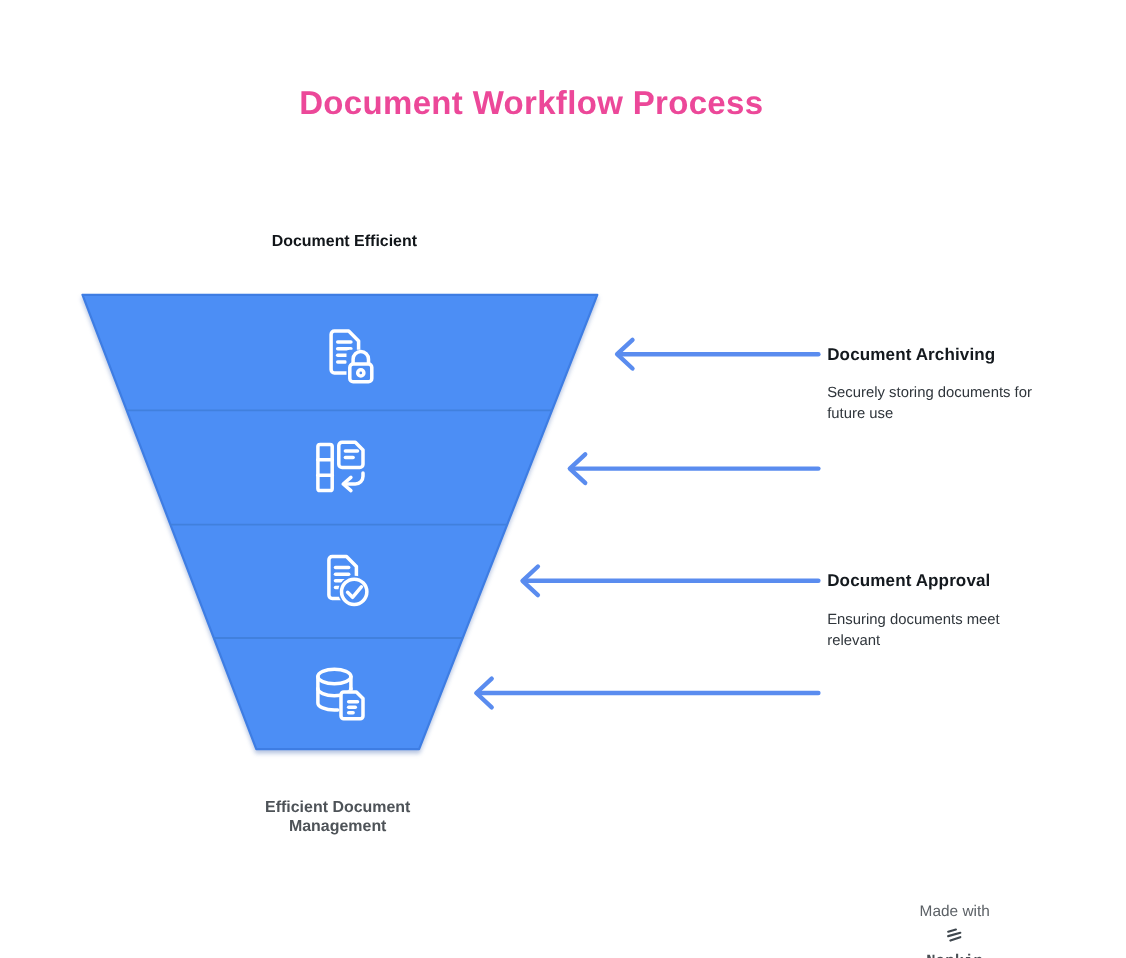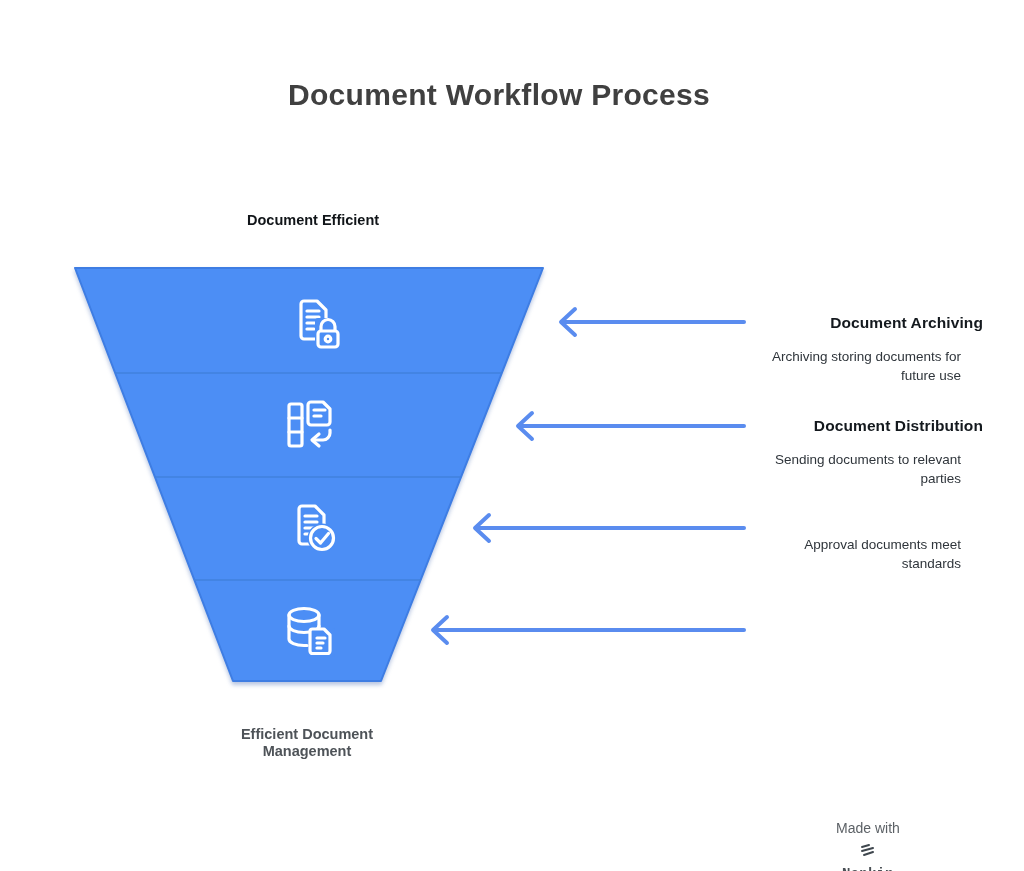--- a/index.html
+++ b/index.html
@@ -2,33 +2,33 @@
 <html><head>
 <meta charset="utf-8">
 <style>
   html,body{margin:0;padding:0;background:#ffffff;}
   .canvas{
     position:relative;width:1024px;height:871px;background:#ffffff;overflow:hidden;
     font-family:"Liberation Sans",sans-serif;
   }
   .abs{position:absolute;}
   .title{
-    left:184px;top:78px;width:630px;text-align:center;
-    font-size:30px;font-weight:bold;color:#404040;letter-spacing:.3px;
+    left:168px;top:78px;width:630px;text-align:center;
+    font-size:30px;font-weight:bold;color:#ec4899;letter-spacing:.3px;
   }
   .top-label{
     left:247px;top:212px;font-size:14.5px;font-weight:bold;color:#111519;
   }
   .bottom-label{
     left:227px;top:726px;width:160px;text-align:center;
     font-size:14.5px;font-weight:bold;color:#4e5358;line-height:17px;
   }
   .layer{left:0;top:0;width:1024px;height:871px;pointer-events:none;}
   .funnel-shape{filter:drop-shadow(0 3px 2px rgba(50,90,170,.35));}
-  .stage-label{left:768px;width:215px;text-align:right;}
+  .stage-label{left:752px;width:215px;}
   .stage-label h3{
     margin:0;font-size:15.5px;font-weight:bold;color:#14191e;letter-spacing:.1px;
   }
   .stage-label p{
     margin:15px 0 0 0;width:193px;font-size:13.5px;line-height:19px;color:#2f353b;
   }
   .pos-stage-0{top:314px;} .pos-stage-1{top:417px;}
   .pos-stage-2{top:520px;} .pos-stage-3{top:622px;}
   .icon{width:64px;height:64px;}
   .pos-icon-0{left:278px;top:291px;} .pos-icon-1{left:276px;top:393px;}
@@ -122,28 +122,25 @@
     <path d="M14,16 v24 c0,3.6 6.7,6.5 15,6.5 h3"></path>
     <rect class="erase" x="34" y="29" width="26" height="29" rx="3"></rect>
     <path d="M40,30 h9 l6,6 v16 a2.5,2.5 0 0 1 -2.5,2.5 h-15 a2.5,2.5 0 0 1 -2.5,-2.5 v-19.5 a2.5,2.5 0 0 1 2.5,-2.5 z"></path>
     <line x1="42" y1="39" x2="50" y2="39"></line>
       <line x1="42" y1="44" x2="48" y2="44"></line>
     <line x1="42" y1="49" x2="46" y2="49"></line>
   </svg>
 
   <div class="abs stage-label pos-stage-0">
     <h3>Document Archiving</h3>
-    <p>Archiving storing documents for future use</p>
-  </div>
-  <div class="abs stage-label pos-stage-1">
-    <h3>Document Distribution</h3>
-    <p>Sending documents to relevant parties</p>
+    <p>Securely storing documents for future use</p>
   </div>
   <div class="abs stage-label pos-stage-2">
-    <p>Approval documents meet standards</p>
+    <h3>Document Approval</h3>
+    <p>Ensuring documents meet relevant</p>
   </div>
   <div class="abs stage-label pos-stage-3">
   </div>
 
   <div class="abs bottom-label">Efficient Document Management</div>
 
   <div class="abs watermark">
     <span>Made with</span>
     <svg class="napkin-logo" width="18" height="18" viewBox="0 0 18 18">
       <path d="M3,5 L10,3"></path>

